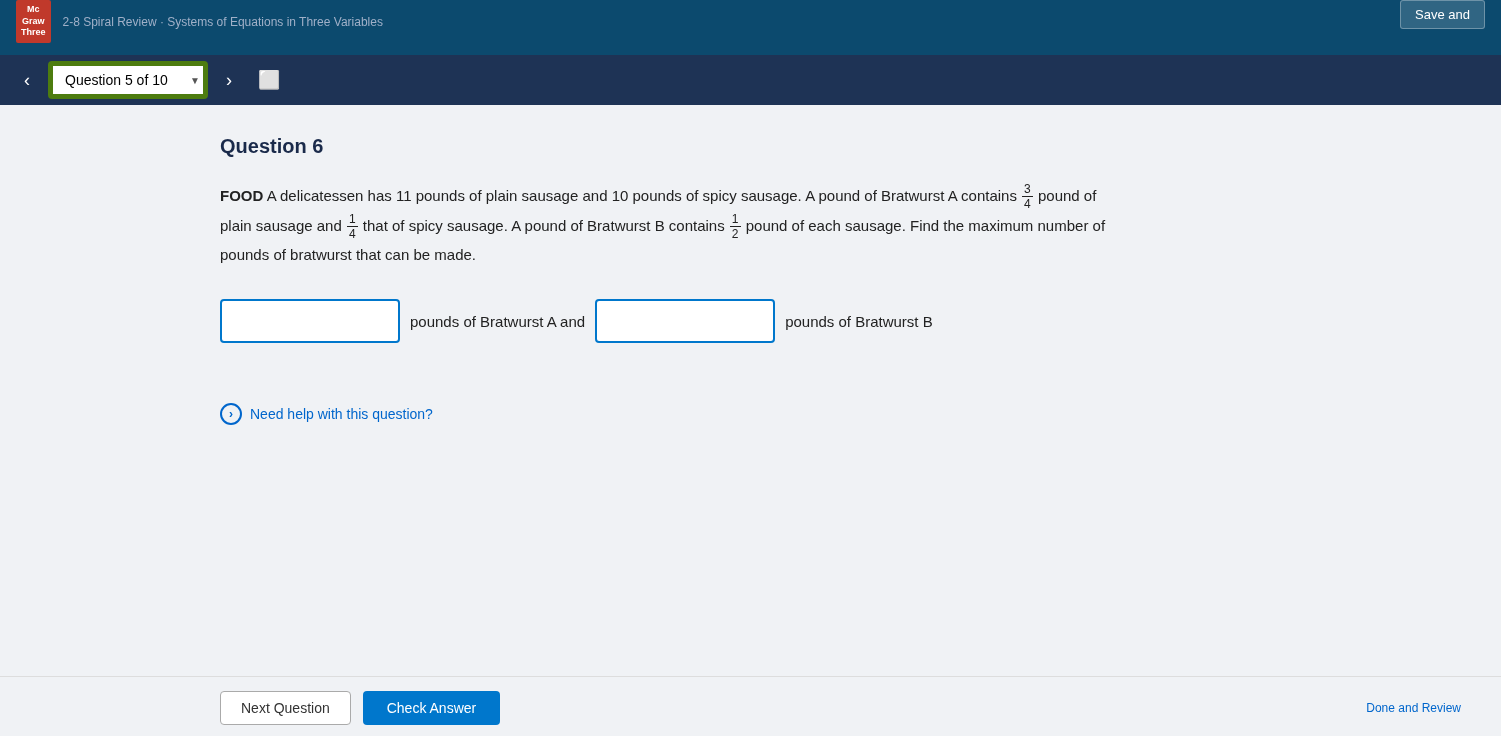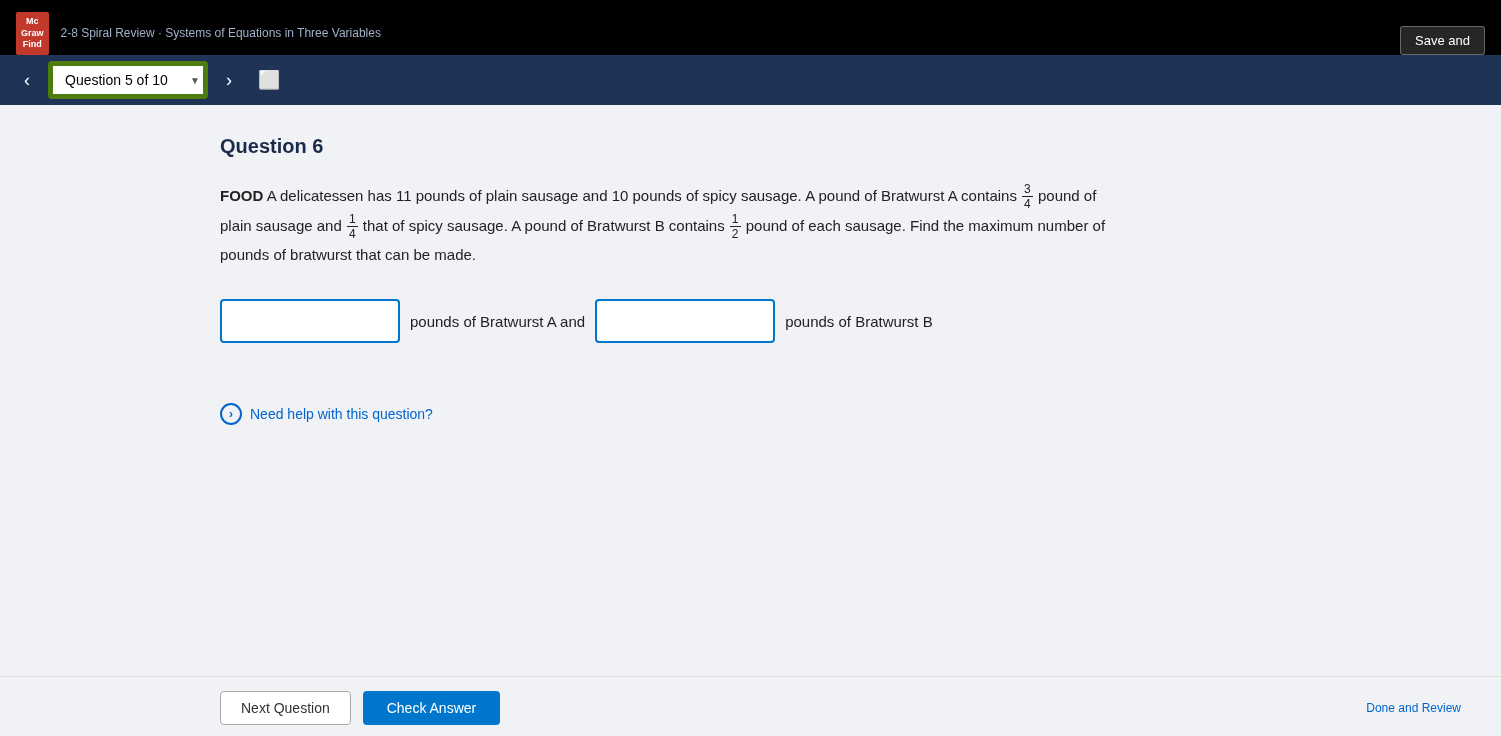--- a/index.html
+++ b/index.html
@@ -7,24 +7,24 @@
       font-family: Arial, sans-serif;
       background: #c8cdd6;
       width: 1501px;
       height: 736px;
       overflow: hidden;
       position: relative;
     }
 
     
     .header {
-      background: #000000;
+      background: #0c4a6e;
       height: 55px;
       display: flex;
-      align-items: flex-end;
+      align-items: flex-start;
       padding: 0 16px;
       justify-content: space-between;
     }
     .header-left {
       display: flex;
       align-items: center;
       gap: 12px;
     }
     .mcgraw-logo {
       background: #c0392b;
@@ -239,21 +239,21 @@
     }
   </style>
 </head>
 <body>
 
 <div class="header">
   <div class="header-left">
     <div class="mcgraw-logo">
       <span>Mc</span><br>
       <span>Graw</span><br>
-      <span>Find</span>
+      <span>Three</span>
     </div>
     <div class="header-title">
       <span>2-8 Spiral Review</span>
       <span style="color:#a0b0c8;"> · </span>
       <span>Systems of Equations in Three Variables</span>
     </div>
   </div>
   <button class="save-btn">Save and</button>
 </div>
 

